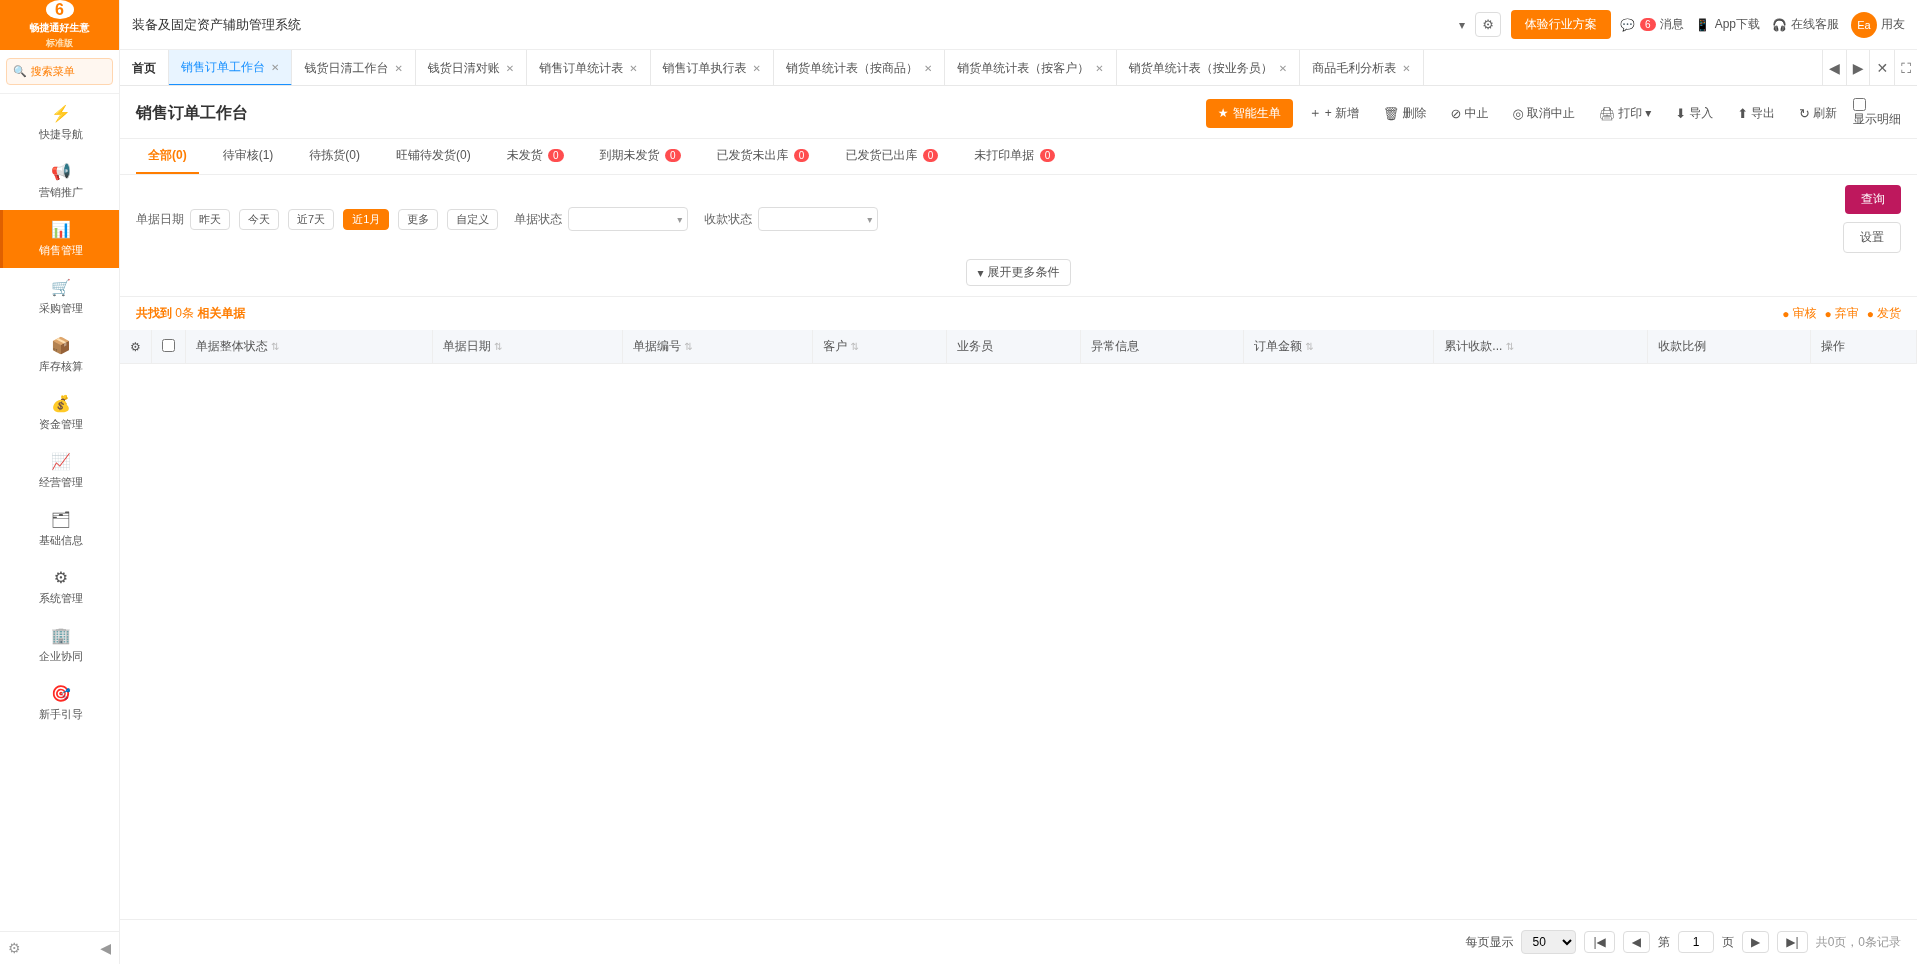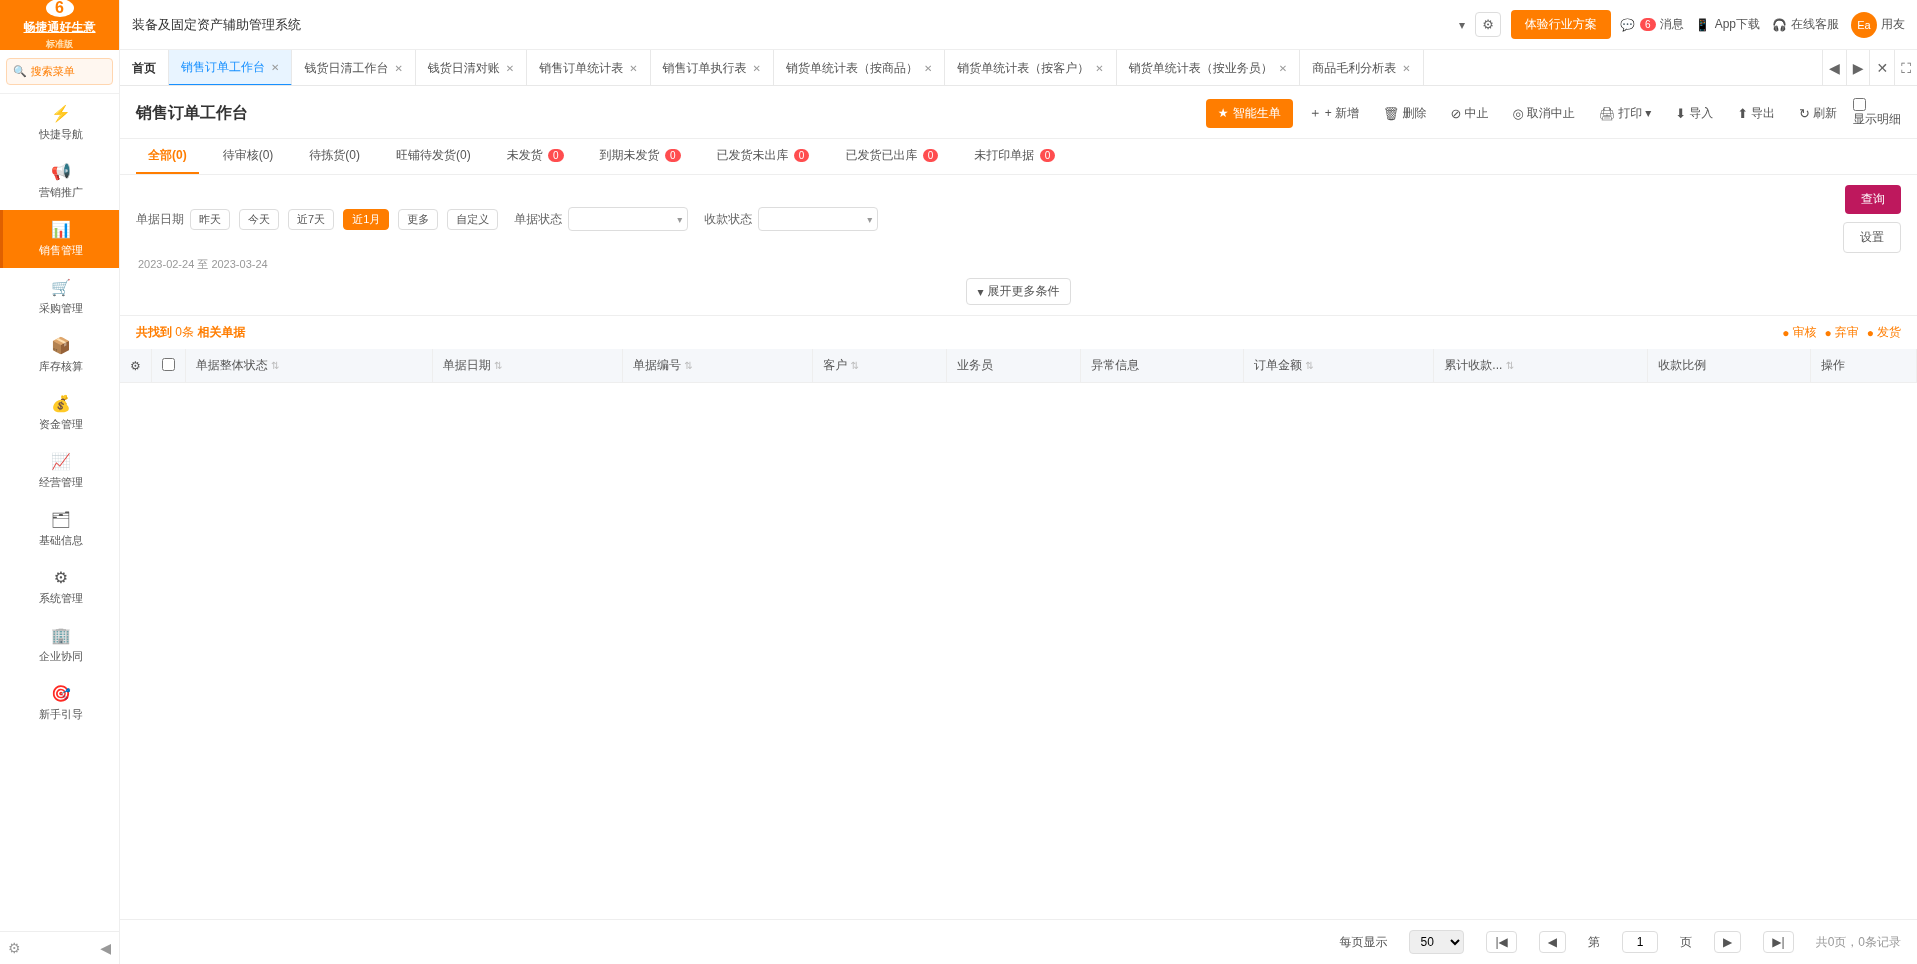--- a/index.html
+++ b/index.html
@@ -86,33 +86,33 @@
     thead tr { background: #f5f7fa; border-bottom: 1px solid #eee; }
     th { padding: 8px 10px; text-align: left; font-size: 12px; color: #555; font-weight: normal; border-right: 1px solid #eee; white-space: nowrap; }
     th .sort-icon { color: #bbb; font-size: 10px; cursor: pointer; }
 
     
     .empty-state { display: flex; flex-direction: column; align-items: center; justify-content: center; padding: 60px 0; }
     .empty-icon { width: 80px; height: 80px; margin-bottom: 12px; }
     .empty-text { color: #999; font-size: 13px; }
 
     
-    .pagination { background: #fff; border-top: 1px solid #eee; padding: 10px 16px; display: flex; align-items: center; justify-content: flex-end; gap: 22px; font-size: 12px; color: #555; }
+    .pagination { background: #fff; border-top: 1px solid #eee; padding: 10px 16px; display: flex; align-items: center; justify-content: flex-end; gap: 8px; font-size: 12px; color: #555; }
     .page-size-select { border: 1px solid #ddd; border-radius: 4px; padding: 3px 6px; font-size: 12px; }
     .page-nav-btn { border: 1px solid #ddd; border-radius: 4px; padding: 3px 8px; cursor: pointer; background: #fff; color: #555; font-size: 12px; }
     .page-input { border: 1px solid #ddd; border-radius: 4px; padding: 3px 6px; width: 36px; text-align: center; font-size: 12px; }
     .page-total { color: #999; }
   </style>
 </head>
 <body>
 
 <div class="sidebar">
   <div class="sidebar-logo">
     <div class="logo-icon">6</div>
-    <span style="font-size:12px; color:#fff;text-decoration:underline;">畅捷通好生意</span>
+    <span style="font-size:10px; color:#fff;">畅捷通好生意</span>
     <span style="font-size:9px; color:#ffe0b2;">标准版</span>
   </div>
 
   <div class="sidebar-search">
     <button class="sidebar-search-btn">
       <span>🔍</span>
       <span>搜索菜单</span>
     </button>
   </div>
 
@@ -292,21 +292,21 @@
           <span>显示明细</span>
         </label>
       </div>
     </div>
 
     <div class="sub-tabs">
       <div class="sub-tab active">
         <span>全部(0)</span>
       </div>
       <div class="sub-tab">
-        <span>待审核(0)</span>
+        <span>待审核(1)</span>
       </div>
       <div class="sub-tab">
         <span>待拣货(0)</span>
       </div>
       <div class="sub-tab">
         <span>旺铺待发货(0)</span>
       </div>
       <div class="sub-tab">
         <span>未发货</span>
         <span class="count-badge">0</span>
@@ -355,23 +355,20 @@
           <div class="filter-select-wrapper">
             <select class="filter-select">
               <option value=""></option>
             </select>
           </div>
         </div>
         <div class="filter-right">
           <button class="btn-query">查询</button>
           <button class="btn-set">设置</button>
         </div>
-      </div>
-      <div style="margin-top: 4px; padding-left: 2px;">
-        <span style="font-size: 11px; color: #999;">2023-02-24 至 2023-03-24</span>
       </div>
       <div style="margin-top: 6px; display: flex; justify-content: center;">
         <button class="expand-btn">
           <span>▾</span>
           <span>展开更多条件</span>
         </button>
       </div>
     </div>
 
     <div class="table-area">

